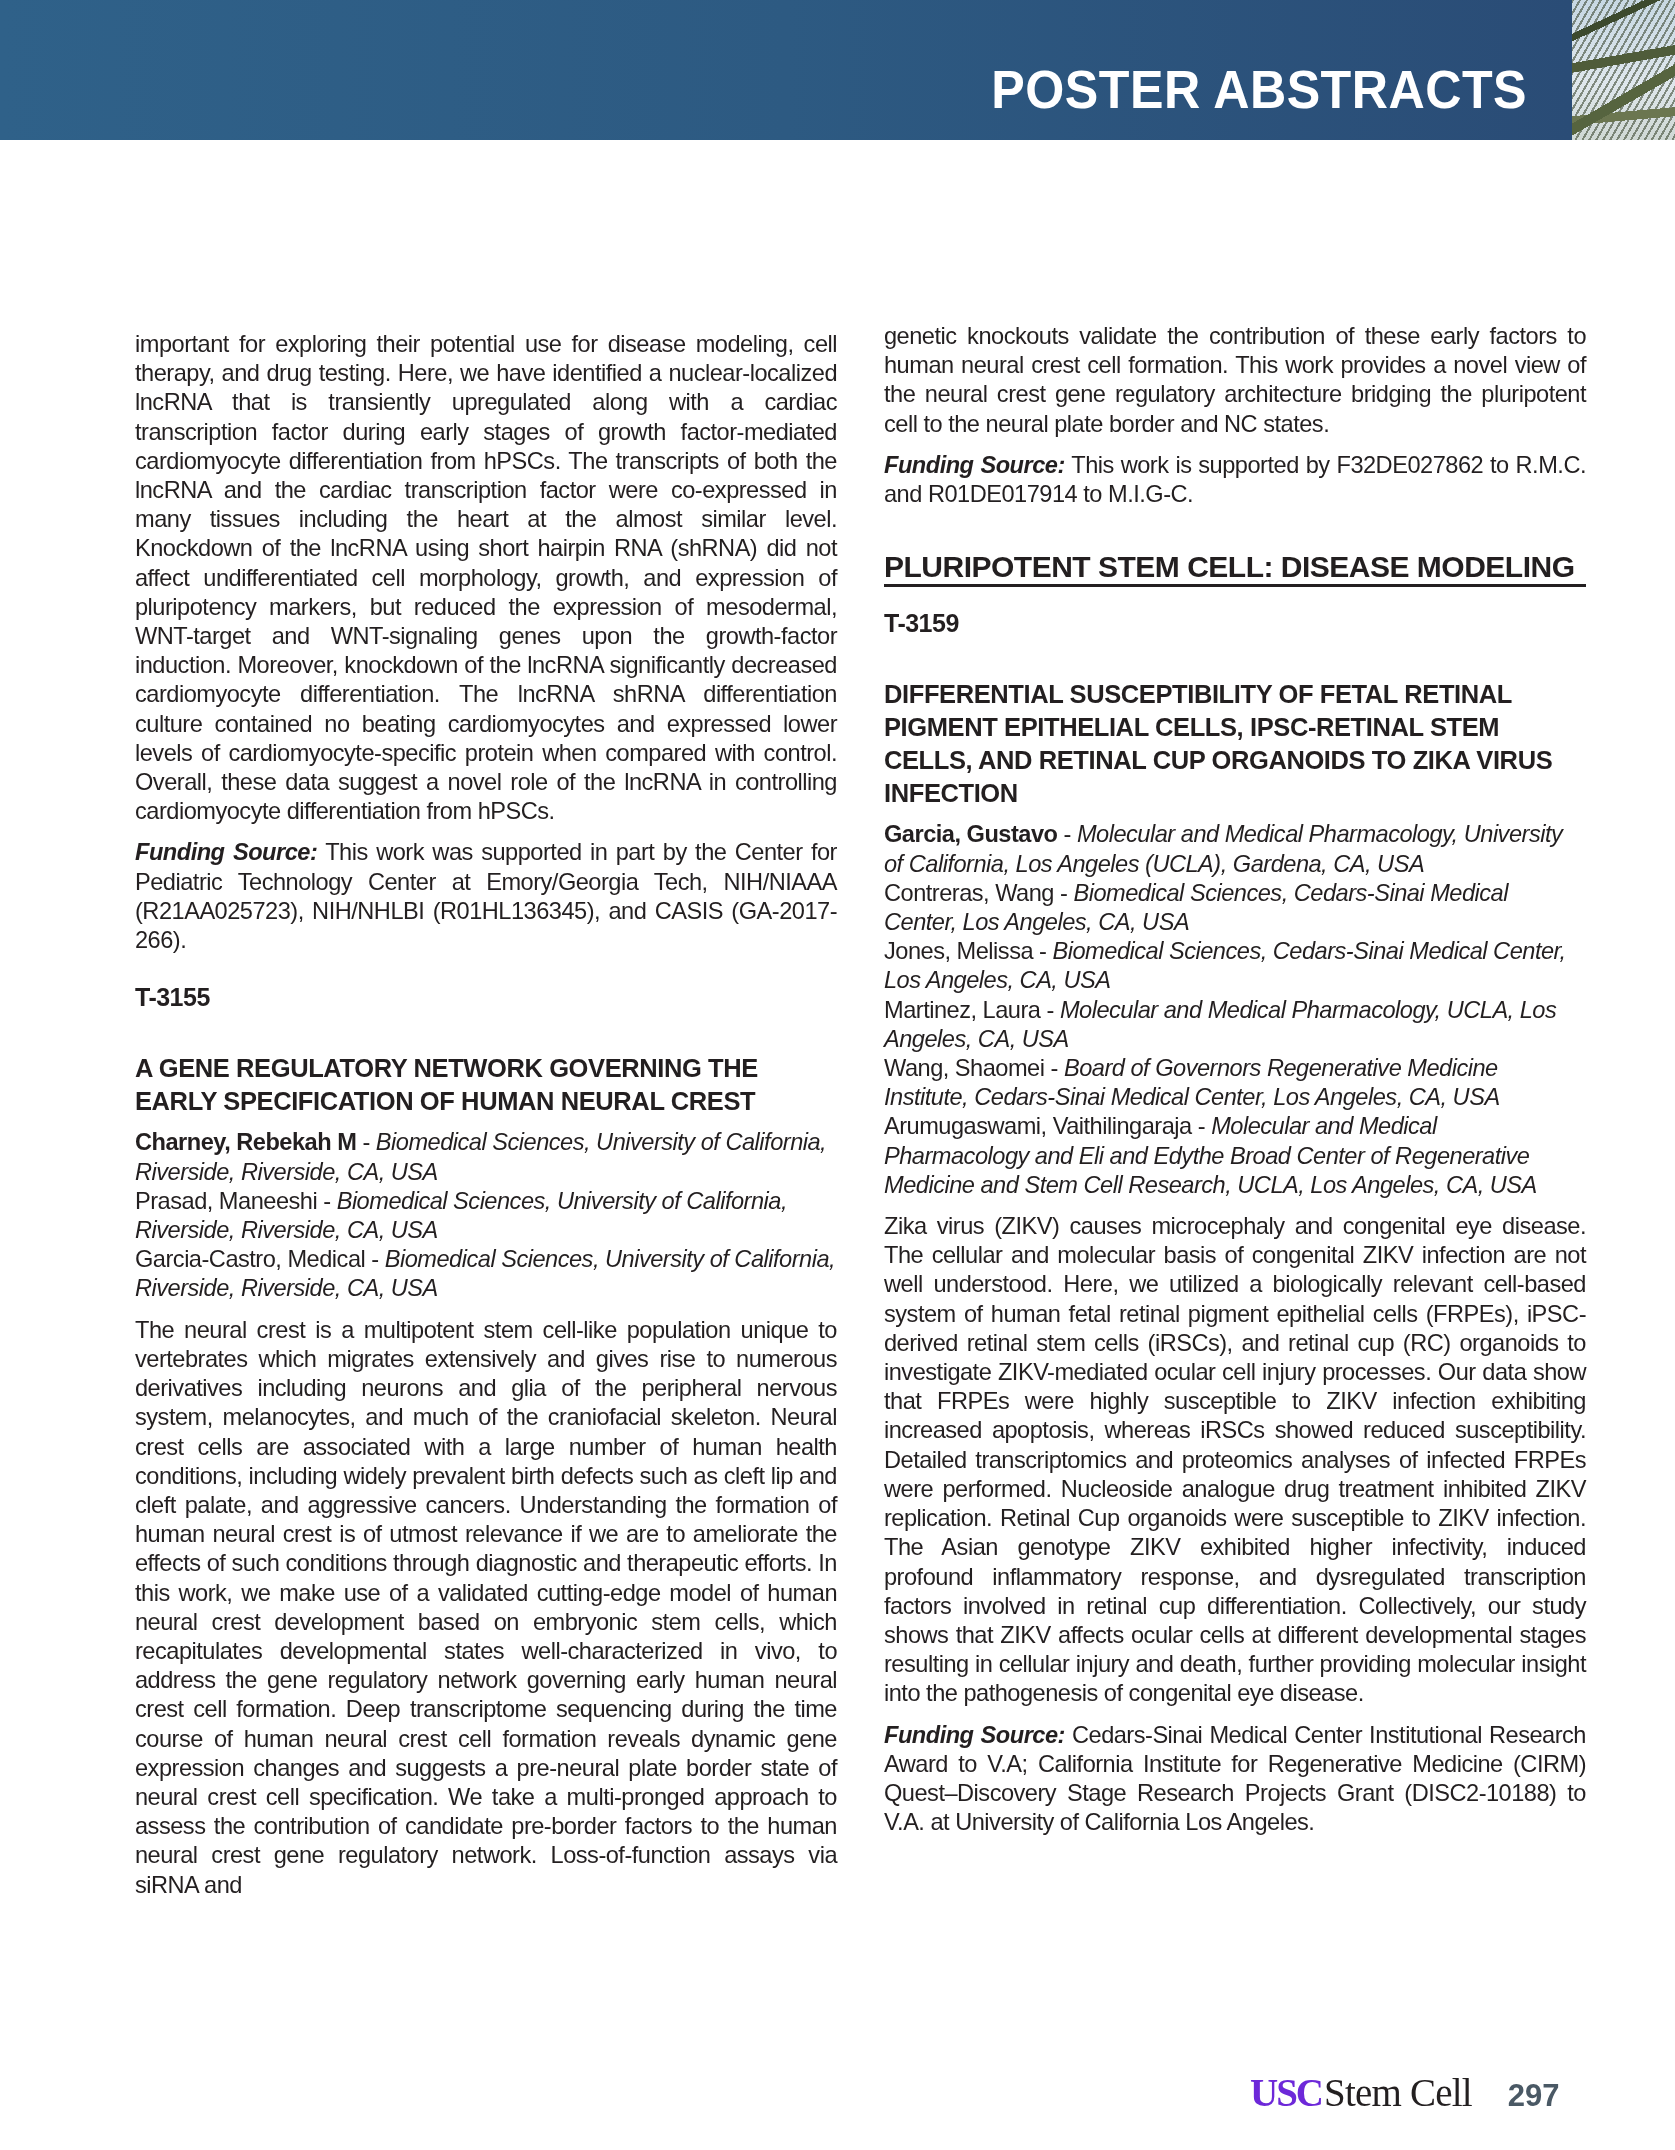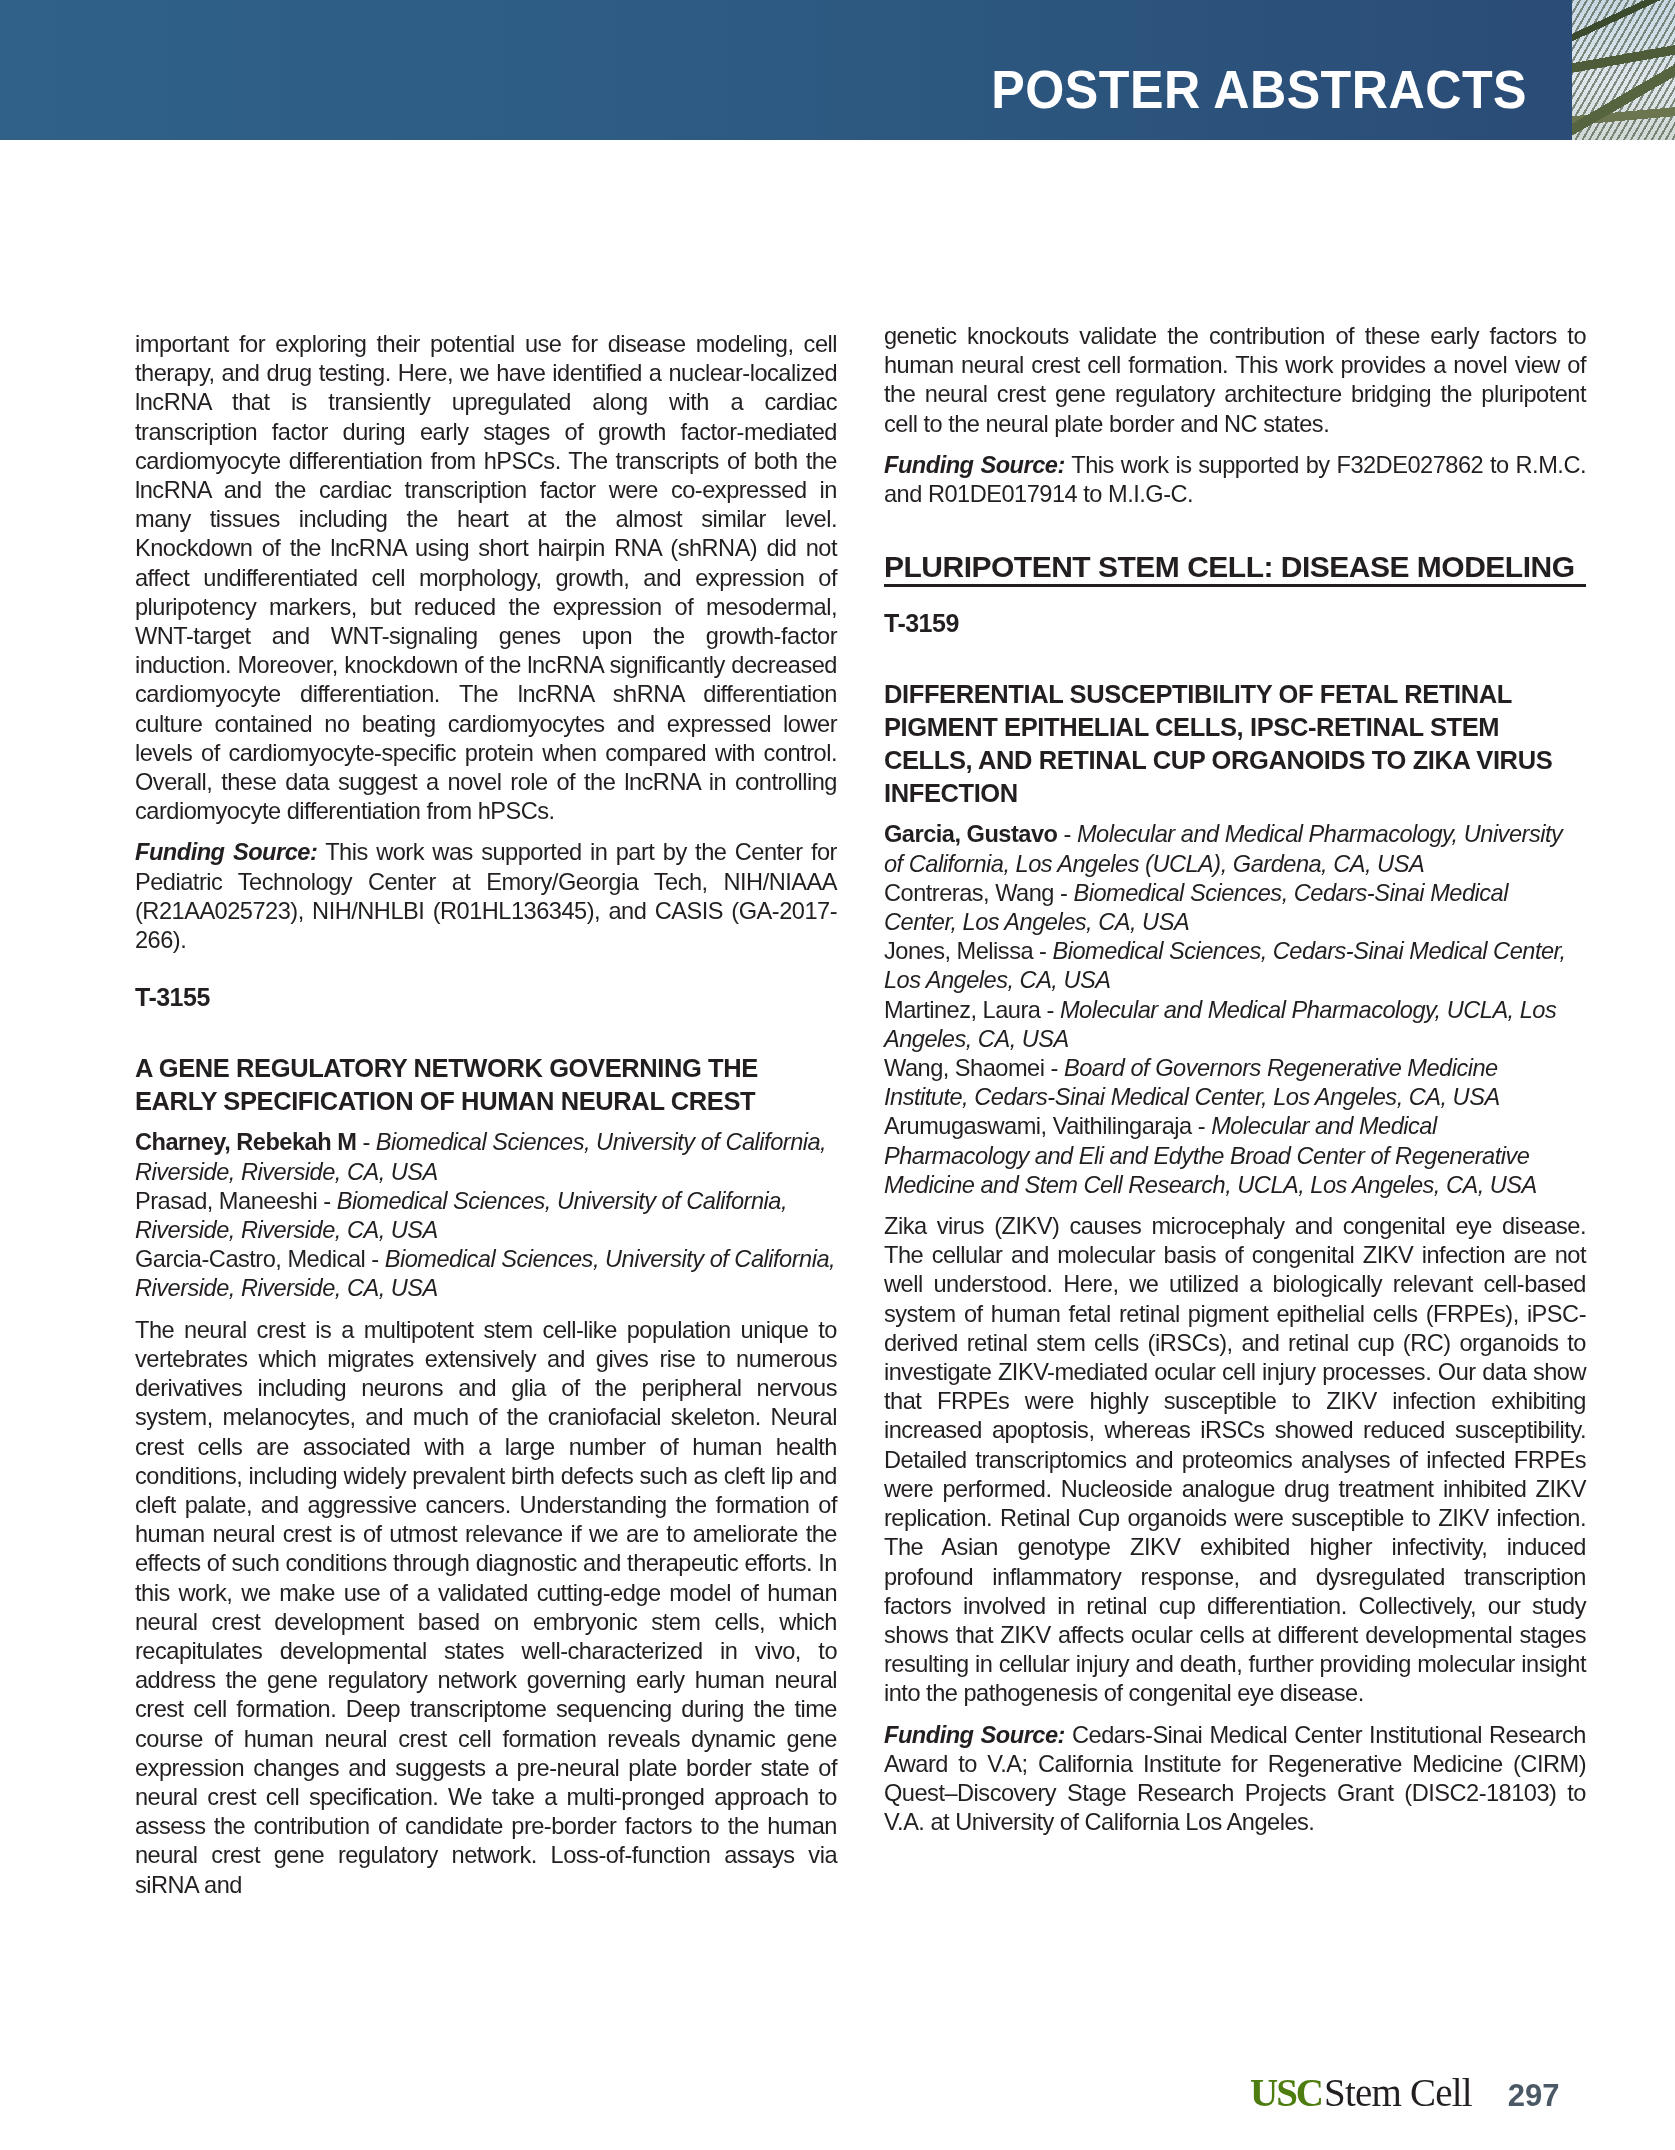--- a/index.html
+++ b/index.html
@@ -103,21 +103,21 @@
       left: 1250px;
       top: 2070px;
       display: flex;
       align-items: baseline;
       white-space: nowrap;
     }
     .logo-usc {
       font-family: "Liberation Serif", serif;
       font-weight: bold;
       font-size: 39px;
-      color: #4d7c0f;
+      color: #6d28d9;
       letter-spacing: -2px;
     }
     .logo-stemcell {
       font-family: "Liberation Serif", serif;
       font-size: 39px;
       color: #231f20;
       margin-left: 2px;
       letter-spacing: -0.8px;
     }
     .page-number {
@@ -164,20 +164,20 @@
   <div class="authors">
     <div><span class="author-name-bold">Garcia, Gustavo</span><span> - </span><span class="affil">Molecular and Medical Pharmacology, University of California, Los Angeles (UCLA), Gardena, CA, USA</span></div>
     <div><span>Contreras, Wang</span><span> - </span><span class="affil">Biomedical Sciences, Cedars-Sinai Medical Center, Los Angeles, CA, USA</span></div>
     <div><span>Jones, Melissa</span><span> - </span><span class="affil">Biomedical Sciences, Cedars-Sinai Medical Center, Los Angeles, CA, USA</span></div>
     <div><span>Martinez, Laura</span><span> - </span><span class="affil">Molecular and Medical Pharmacology, UCLA, Los Angeles, CA, USA</span></div>
     <div><span>Wang, Shaomei</span><span> - </span><span class="affil">Board of Governors Regenerative Medicine Institute, Cedars-Sinai Medical Center, Los Angeles, CA, USA</span></div>
     <div><span>Arumugaswami, Vaithilingaraja</span><span> - </span><span class="affil">Molecular and Medical Pharmacology and Eli and Edythe Broad Center of Regenerative Medicine and Stem Cell Research, UCLA, Los Angeles, CA, USA</span></div>
   </div>
 
   <p class="para">Zika virus (ZIKV) causes microcephaly and congenital eye disease. The cellular and molecular basis of congenital ZIKV infection are not well understood. Here, we utilized a biologically relevant cell-based system of human fetal retinal pigment epithelial cells (FRPEs), iPSC-derived retinal stem cells (iRSCs), and retinal cup (RC) organoids to investigate ZIKV-mediated ocular cell injury processes. Our data show that FRPEs were highly susceptible to ZIKV infection exhibiting increased apoptosis, whereas iRSCs showed reduced susceptibility. Detailed transcriptomics and proteomics analyses of infected FRPEs were performed. Nucleoside analogue drug treatment inhibited ZIKV replication. Retinal Cup organoids were susceptible to ZIKV infection. The Asian genotype ZIKV exhibited higher infectivity, induced profound inflammatory response, and dysregulated transcription factors involved in retinal cup differentiation. Collectively, our study shows that ZIKV affects ocular cells at different developmental stages resulting in cellular injury and death, further providing molecular insight into the pathogenesis of congenital eye disease.</p>
-  <p class="para"><span class="funding-label">Funding Source:</span><span> Cedars-Sinai Medical Center Institutional Research Award to V.A; California Institute for Regenerative Medicine (CIRM) Quest–Discovery Stage Research Projects Grant (DISC2-18103) to V.A. at University of California Los Angeles.</span></p>
+  <p class="para"><span class="funding-label">Funding Source:</span><span> Cedars-Sinai Medical Center Institutional Research Award to V.A; California Institute for Regenerative Medicine (CIRM) Quest–Discovery Stage Research Projects Grant (DISC2-10188) to V.A. at University of California Los Angeles.</span></p>
 </div>
 
 <div class="footer">
   <span class="logo-usc">USC</span>
   <span class="logo-stemcell">Stem Cell</span>
   <span class="page-number">297</span>
 </div>
 
 </body></html>

